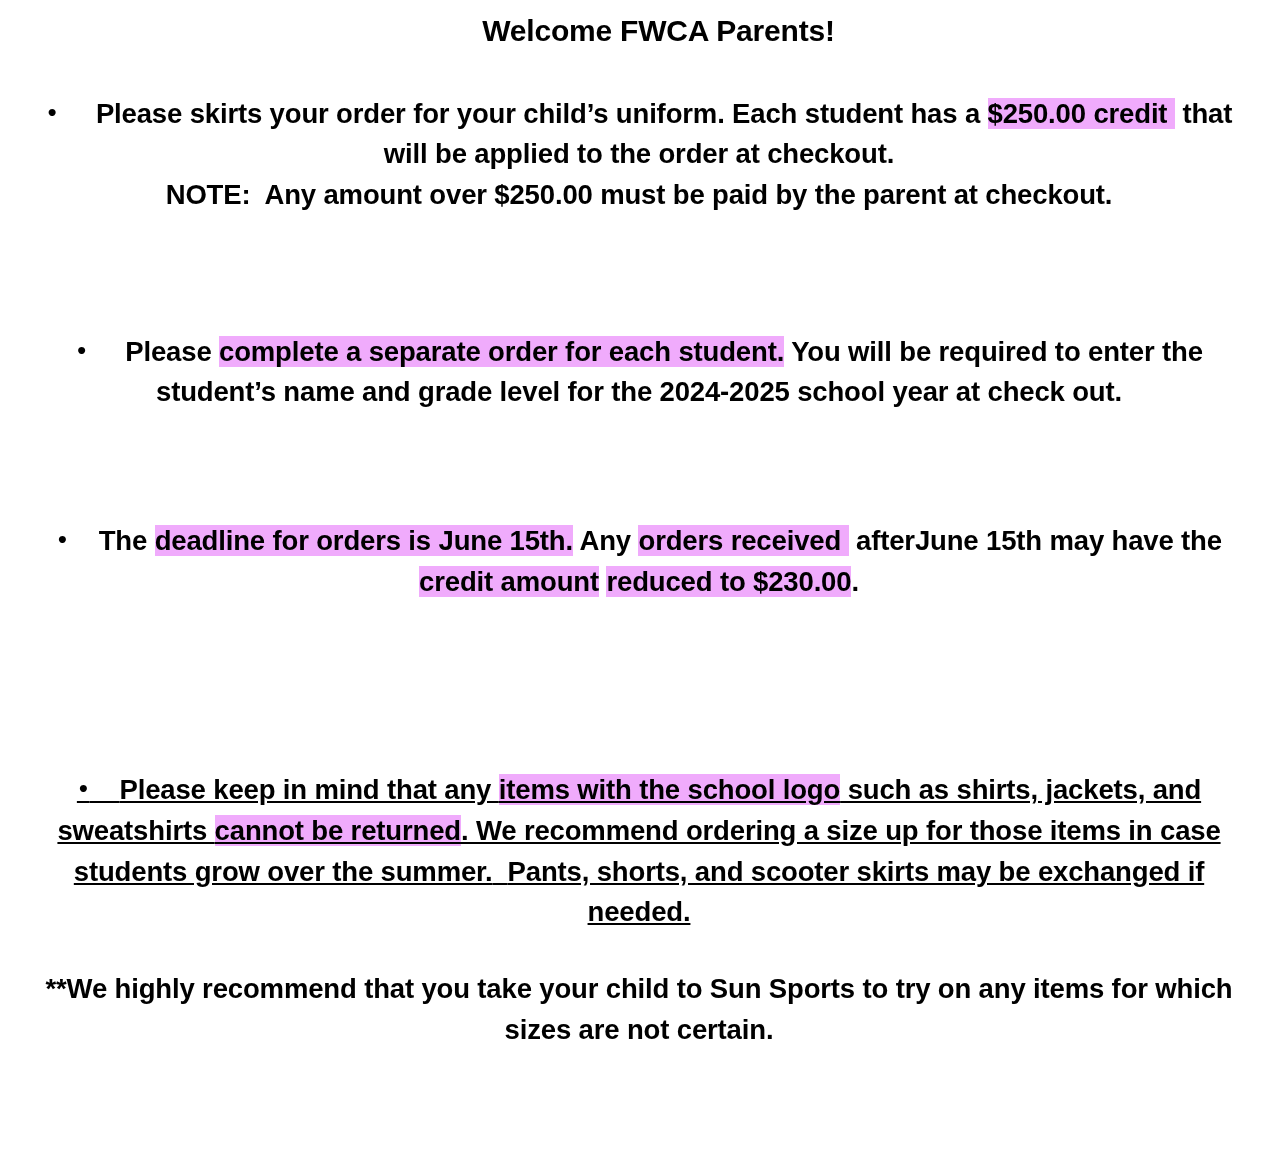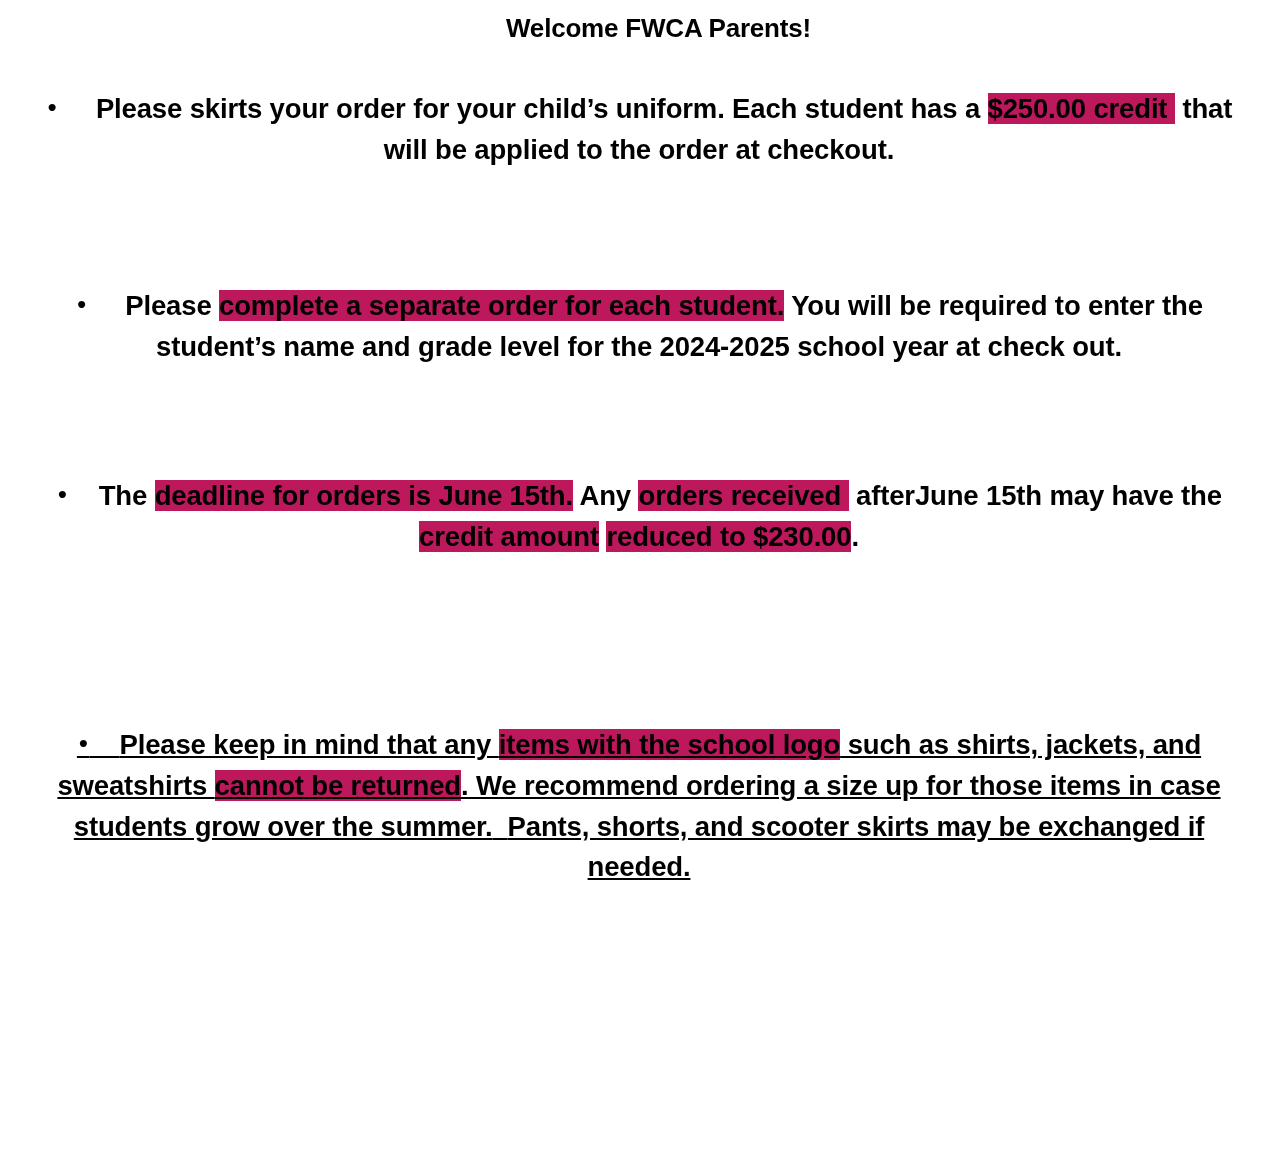--- a/index.html
+++ b/index.html
@@ -14,21 +14,21 @@
     color: #000000;
     overflow: hidden;
   }
   .page {
     width: 1278px;
     height: 1170px;
     position: relative;
     box-sizing: border-box;
   }
   .title {
-    font-size: 26px;
+    font-size: 30px;
     font-weight: bold;
     text-align: center;
     line-height: 1.12;
     margin: 14px 0 0 0;
     letter-spacing: -0.2px;
     padding-left: 39px;
   }
   .block {
     text-align: center;
     font-size: 27.5px;
@@ -49,41 +49,43 @@
     display: block;
   }
   .bu {
     font-family: "DejaVu Sans", sans-serif;
     font-size: 20px;
     line-height: 0;
     position: relative;
     top: -3px;
   }
   .hl {
-    background-color: #be185d;
+    background-color: #f0abfc;
   }
   .nb { white-space: pre; }
 </style>
 </head>
 <body>
 
 <div class="page">
 
   <h1 class="title">Welcome FWCA Parents!</h1>
 
   <div class="block b1">
     <span class="bu">•</span><span class="nb">&nbsp;&nbsp;&nbsp;&nbsp;&nbsp;</span><span>Please skirts your order for your child’s uniform. Each student has a </span><span class="hl">$250.00 credit</span><span class="hl">&nbsp;</span><span> that will be applied to the order at checkout.</span>
+    <span class="bullet-line"><span>NOTE:</span><span class="nb">  </span><span>Any amount over $250.00 must be paid by the parent at checkout.</span></span>
   </div>
 
   <div class="block b2">
     <span class="bu">•</span><span class="nb">&nbsp;&nbsp;&nbsp;&nbsp;&nbsp;</span><span>Please </span><span class="hl">complete a separate order for each student.</span><span> You will be required to enter the student’s name and grade level for the 2024-2025 school year at check out.</span>
   </div>
 
   <div class="block b3">
     <span class="bu">•</span><span class="nb">&nbsp;&nbsp;&nbsp;&nbsp;</span><span>The </span><span class="hl">deadline for orders is June 15th.</span><span class="nb"> Any </span><span class="hl">orders received</span><span class="hl">&nbsp;</span><span> afterJune 15th may have the </span><span class="hl">credit amount</span><span class="nb"> </span><span class="hl">reduced to $230.00</span><span>.</span>
   </div>
 
   <div class="block b4">
     <span class="bu">•</span><span class="nb">&nbsp;&nbsp;&nbsp;&nbsp;</span><span>Please keep in mind that any </span><span class="hl">items with the school logo</span><span> such as shirts, jackets, and sweatshirts </span><span class="hl">cannot be returned</span><span>. We recommend ordering a size up for those items in case students grow over the summer.</span><span class="nb">  </span><span>Pants, shorts, and scooter skirts may be exchanged if needed.</span>
   </div>
 
+  <div class="block b5">**We highly recommend that you take your child to Sun Sports to try on any items for which sizes are not certain.</div>
 
 </div>
 
 </body></html>

